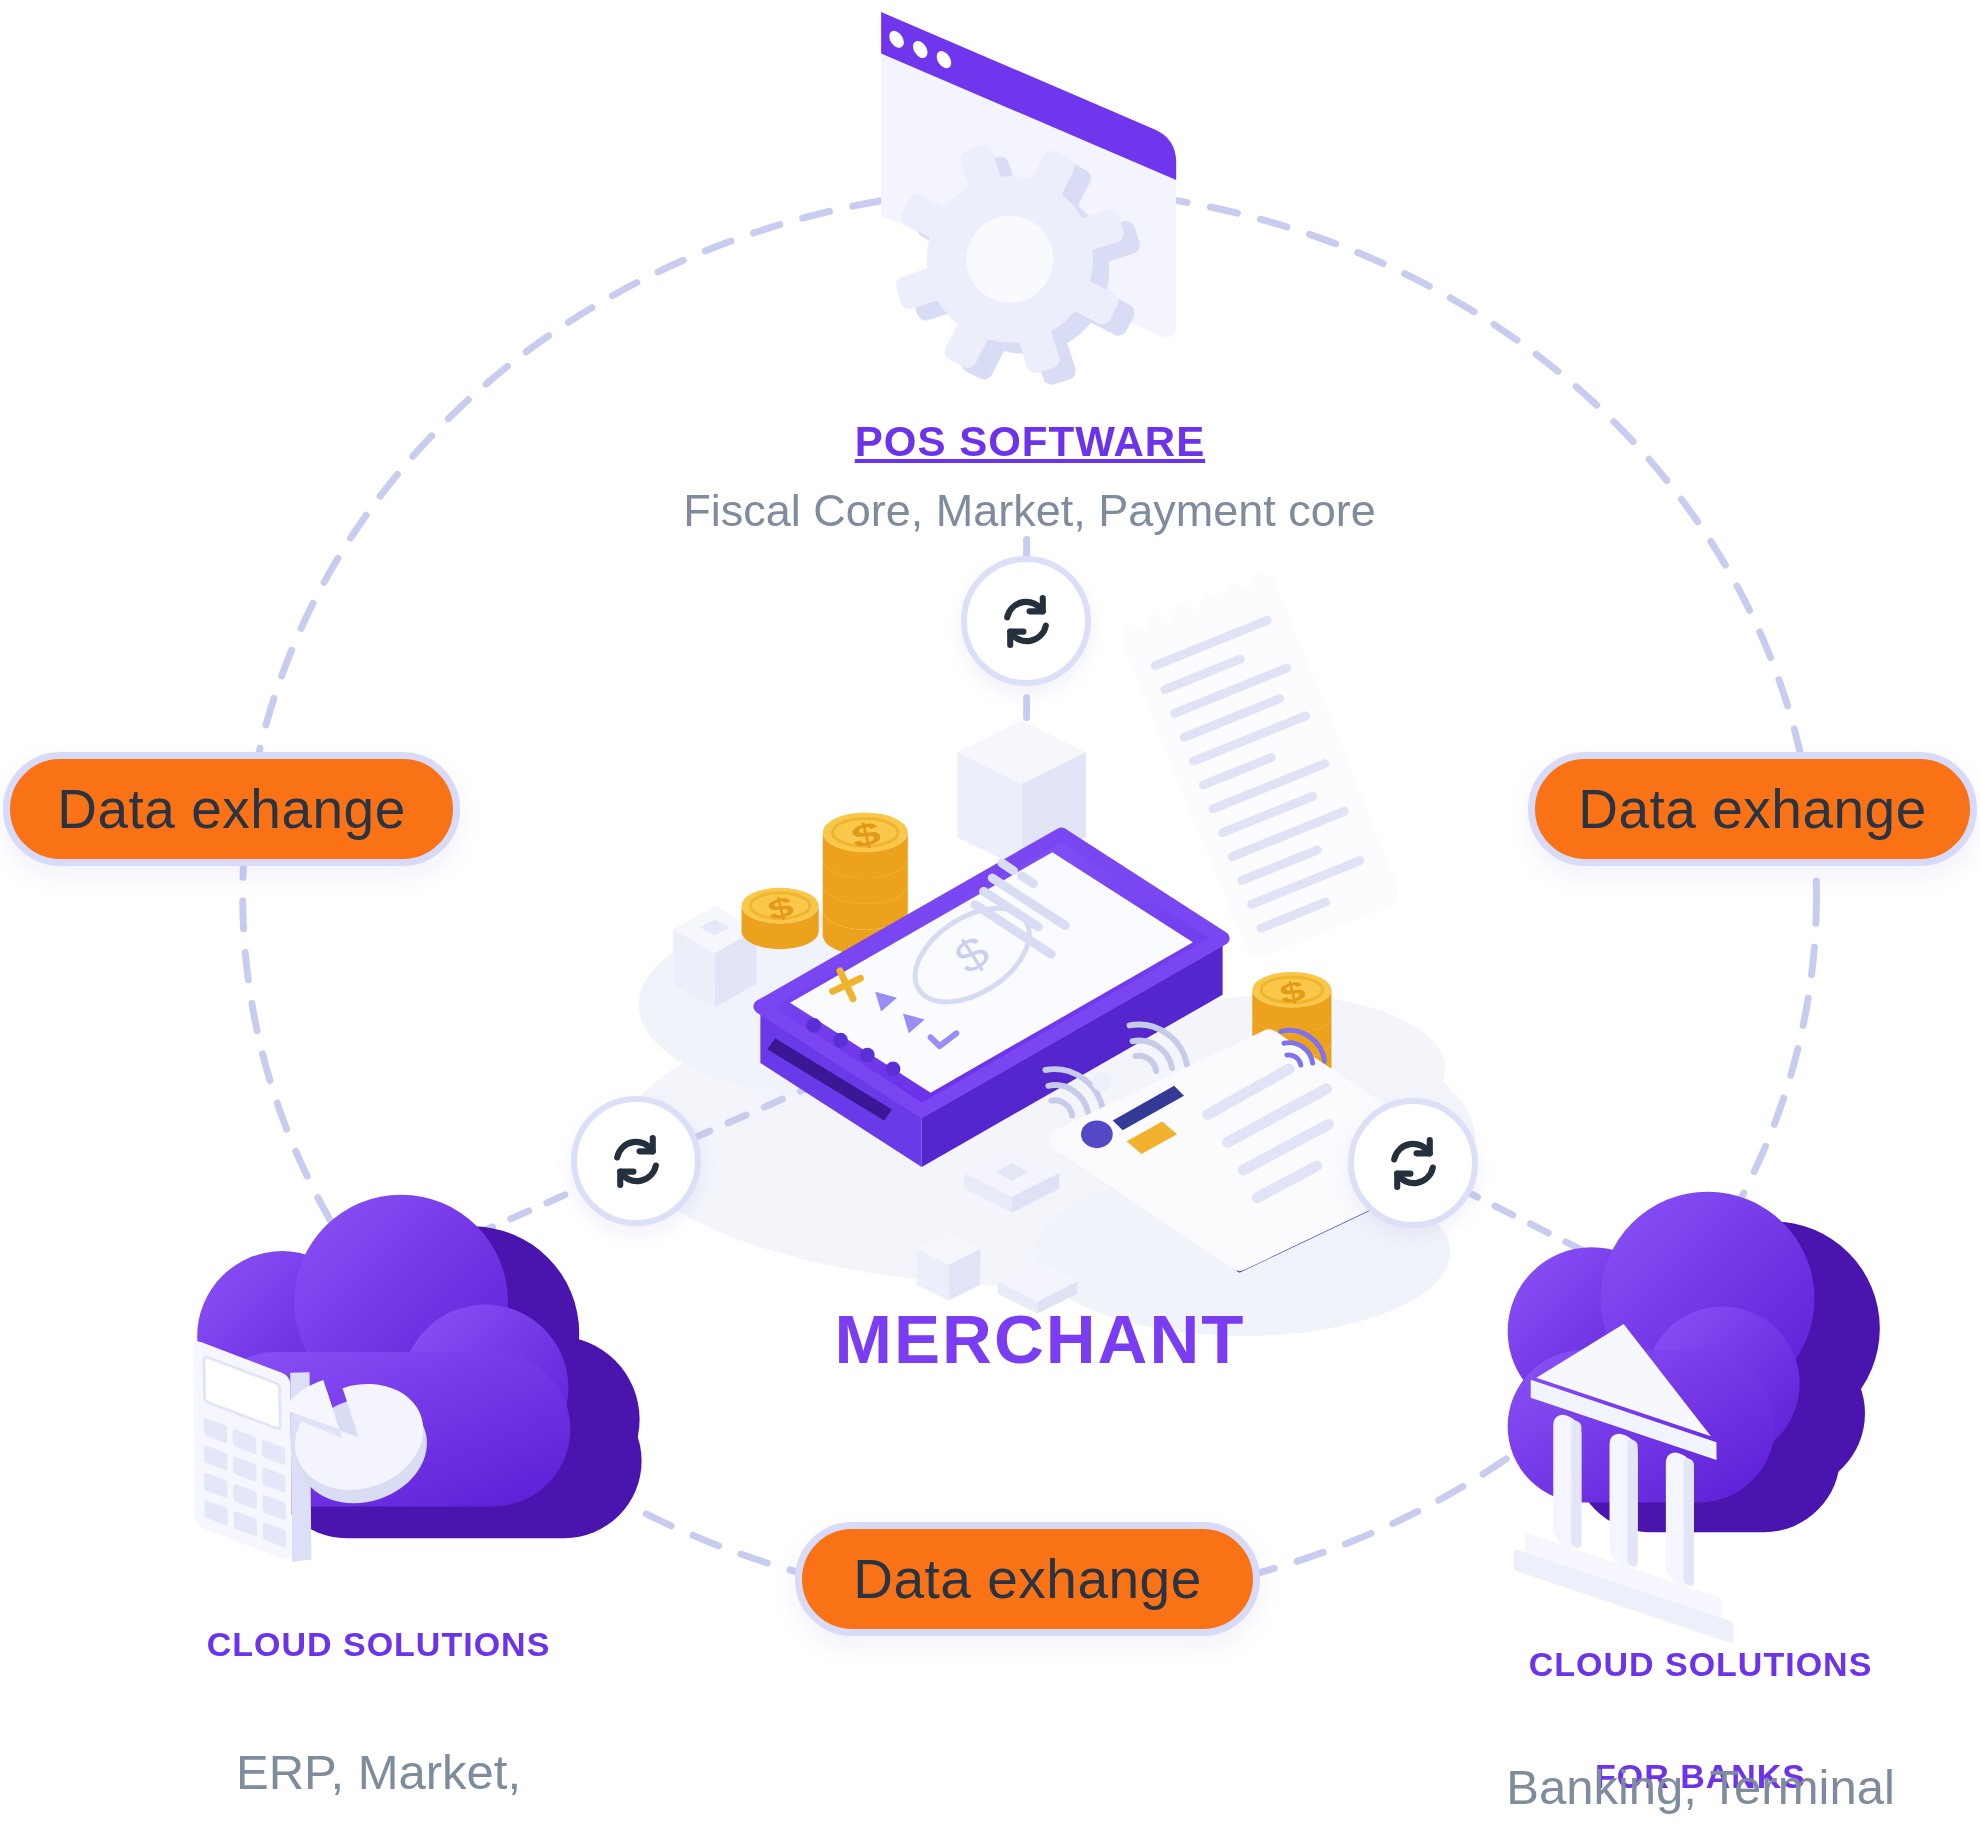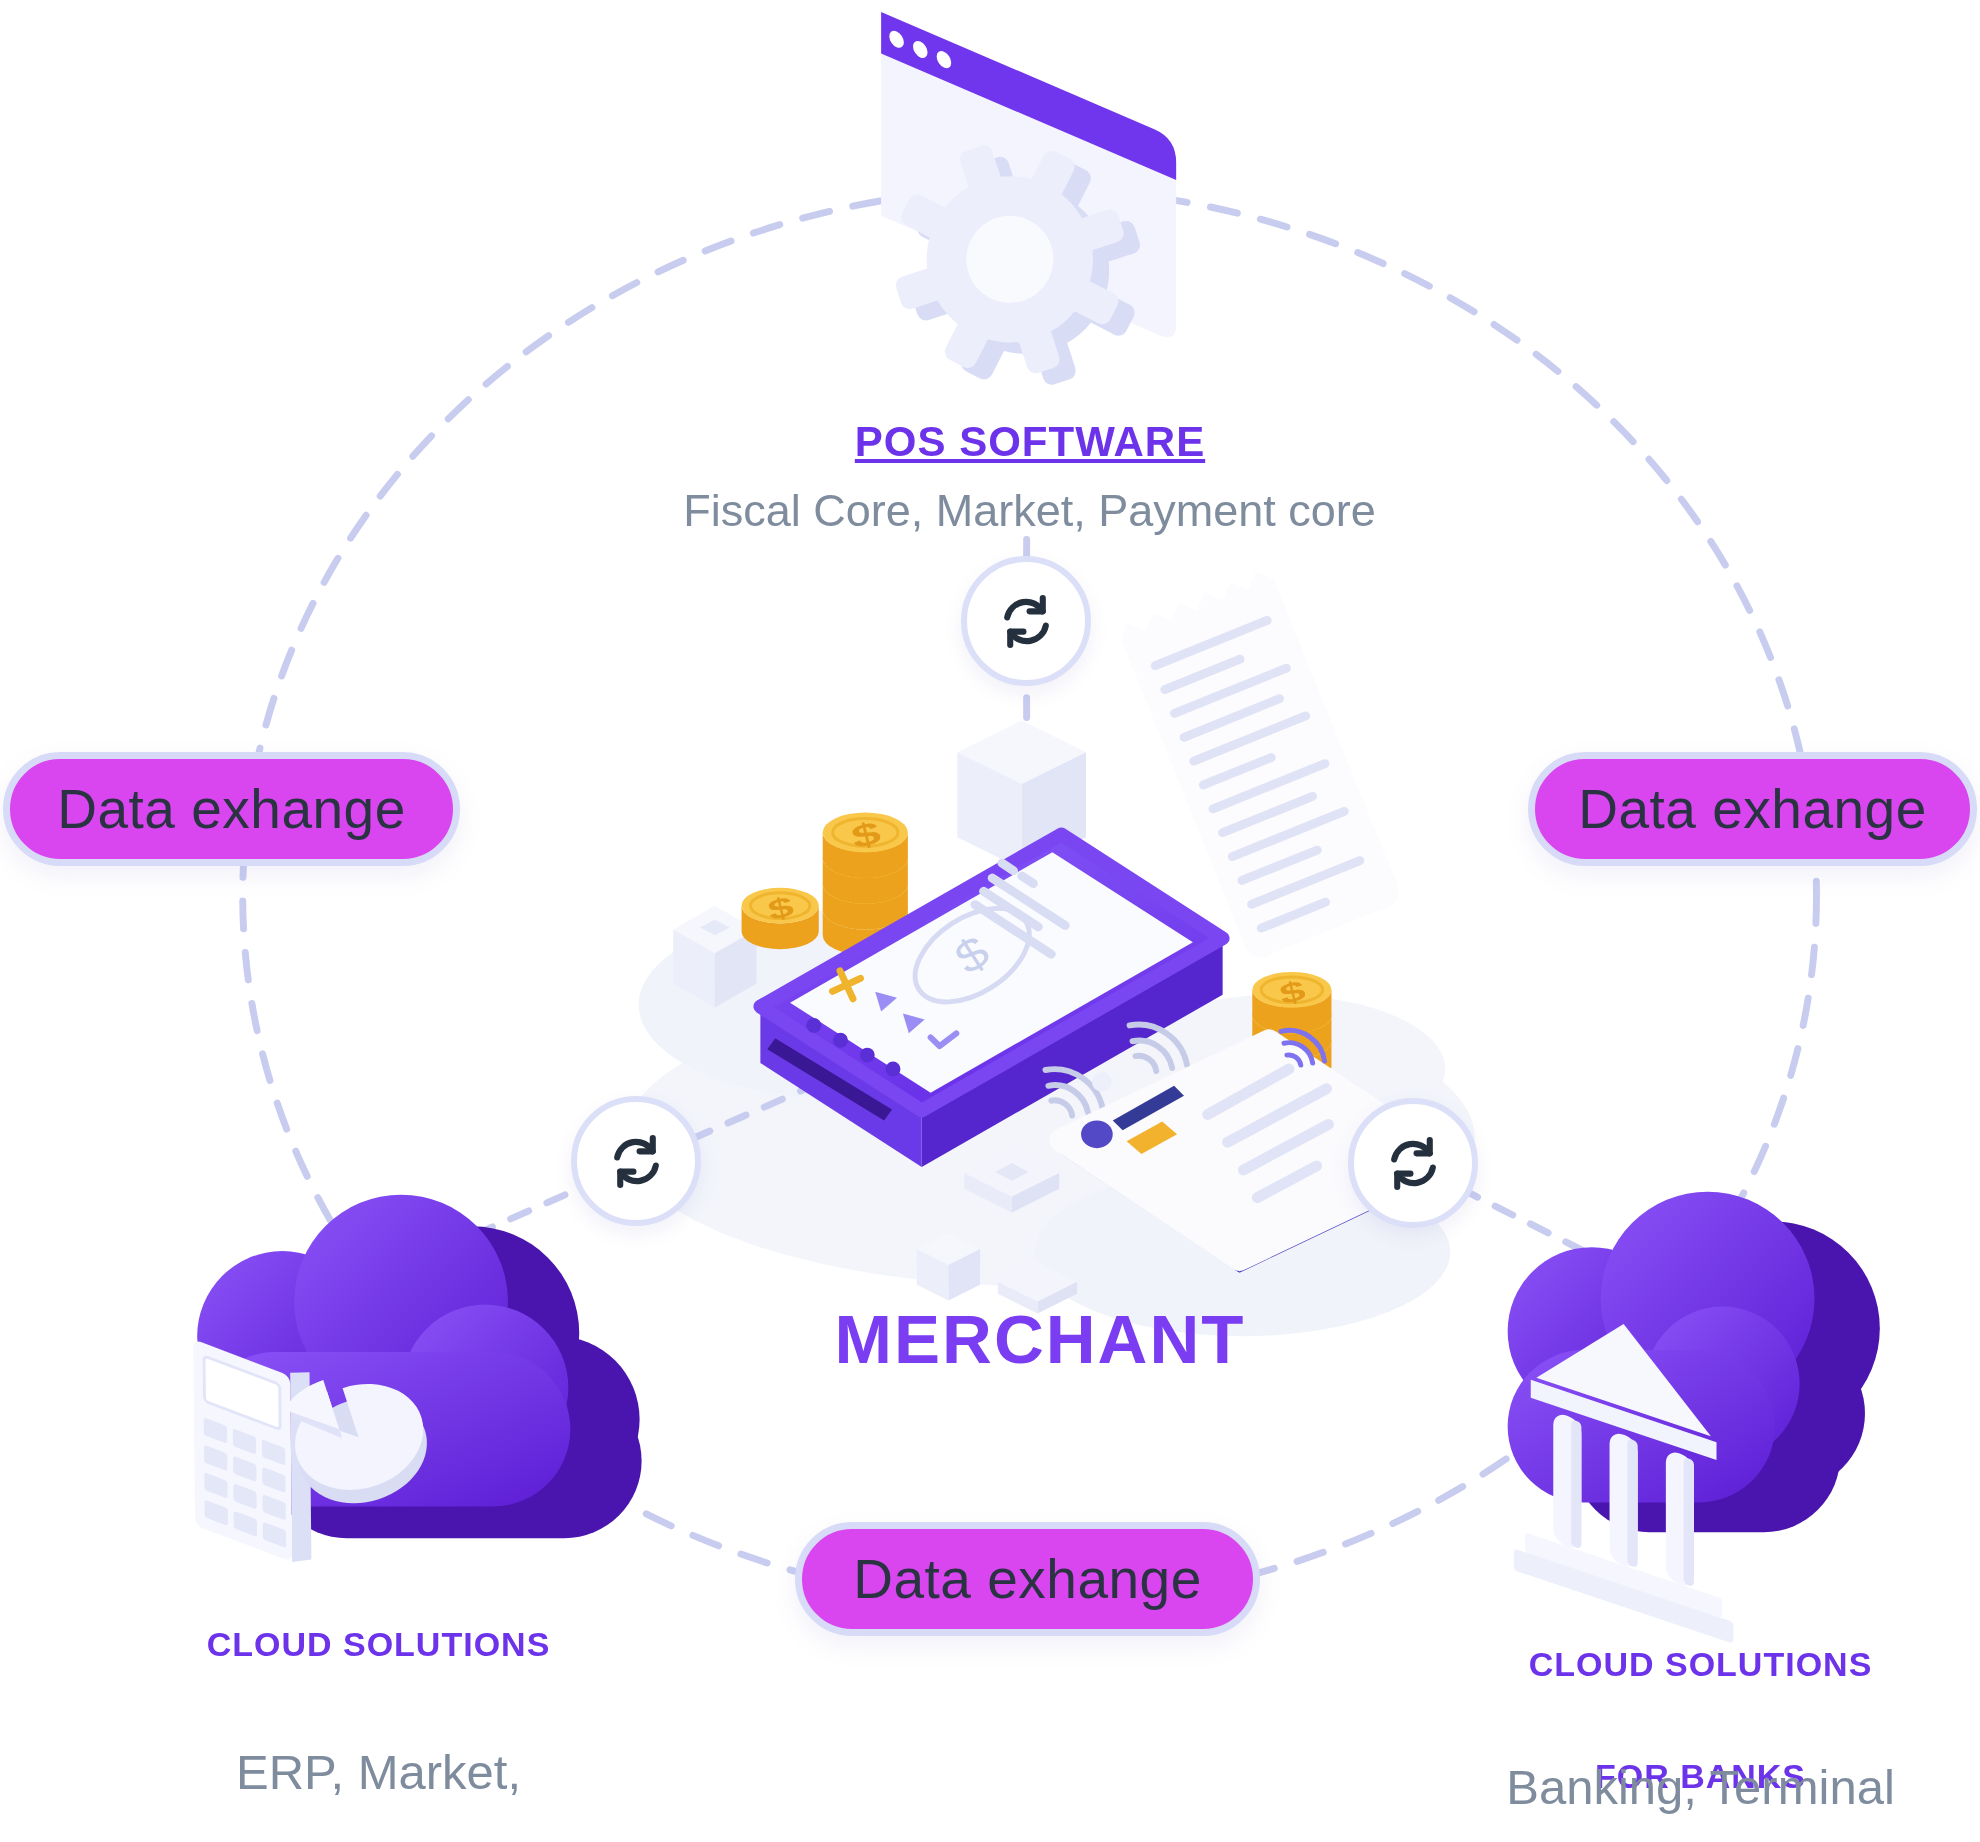--- a/index.html
+++ b/index.html
@@ -14,21 +14,21 @@
   .pos-sub{left:574px;top:485px;width:911px;font-size:45px;color:#7E8C9E;}
   .merchant-title{left:644px;top:1300px;width:792px;font-size:69px;font-weight:bold;
     color:#7A3DF2;letter-spacing:2px;}
   .cloud-title{font-size:34px;line-height:56px;}
   .cloud-sub{font-size:49px;line-height:55px;color:#7E8C9E;}
   .merchants-title{left:32px;top:1616px;width:693px;}
   .merchants-sub{left:32px;top:1745px;width:693px;}
   .banks-title{left:1354px;top:1636px;width:693px;}
   .banks-sub{left:1354px;top:1760px;width:693px;}
   .pill{
-    position:absolute;height:114px;background:#d946ef;border:7px solid #D8DBF7;
+    position:absolute;height:114px;background:#f97316;border:7px solid #D8DBF7;
     border-radius:61px;box-sizing:border-box;display:flex;align-items:center;
     justify-content:center;font-size:55px;color:#2A3342;letter-spacing:0.5px;
     box-shadow:0 10px 24px rgba(120,120,200,0.10);
   }
   .pill-left{left:3px;top:752px;width:457px;}
   .pill-right{left:1528px;top:752px;width:449px;}
   .pill-bottom{left:795px;top:1522px;width:465px;}
   .sync-badge{
     position:absolute;width:130px;height:130px;border-radius:50%;background:#ffffff;
     border:6px solid #DCDFF8;box-sizing:border-box;display:flex;align-items:center;

